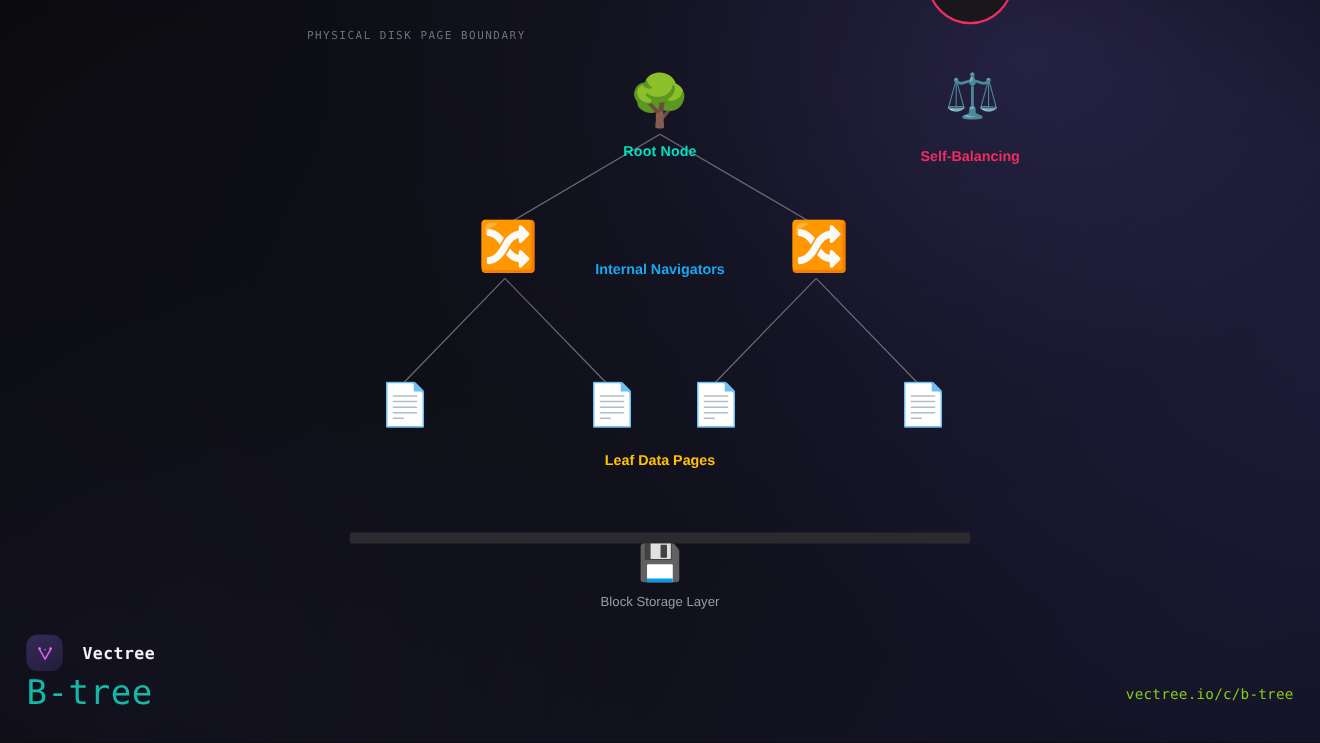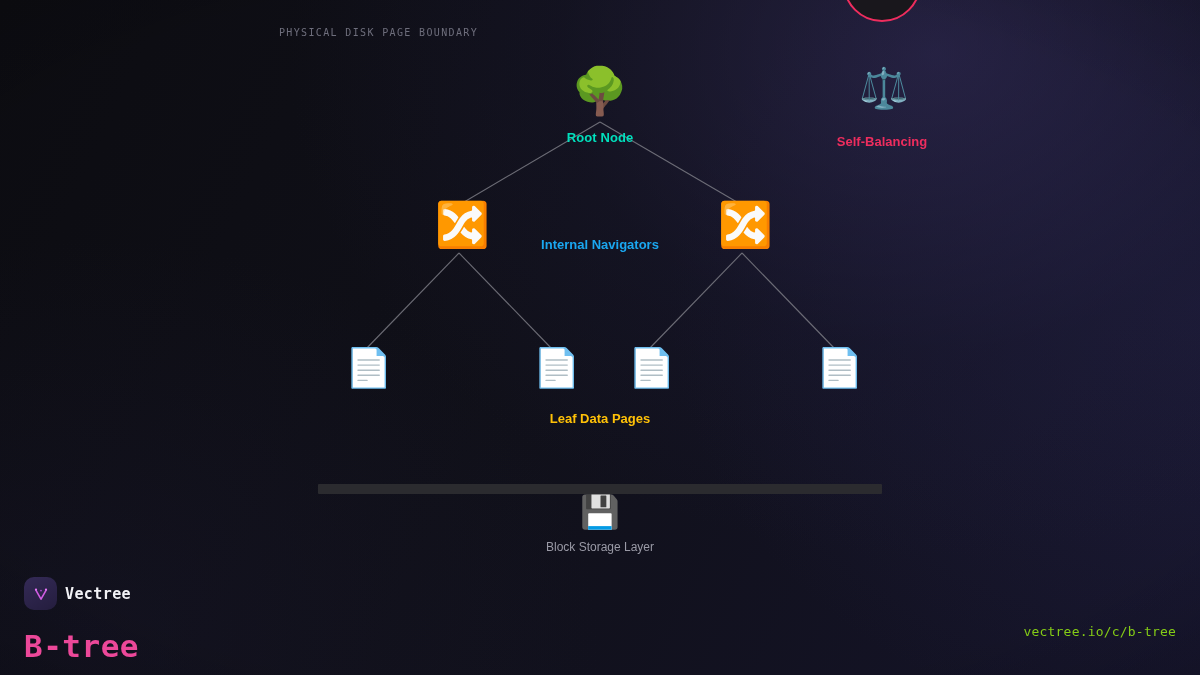--- a/index.html
+++ b/index.html
@@ -111,37 +111,37 @@
   #node-storage .glyph{ font-size:32px; font-family:"DejaVu Sans", sans-serif; line-height:1; }
   #label-storage{
     position:absolute; left:0; top:540px; width:1200px;
     text-align:center;
     font-size:12px; color:#9a9aa6; font-weight:normal;
   }
 
   
   #brand{
     position:absolute; left:24px; top:577px;
-    display:flex; align-items:center; gap:8px;
+    display:flex; align-items:center; gap:18px;
   }
   #brand-logo{
     width:33px; height:33px; border-radius:10px;
     background:linear-gradient(150deg,#342a56 0%,#241d3e 100%);
     display:flex; align-items:center; justify-content:center;
     flex:0 0 auto;
   }
   #brand-name{
     font-family:"DejaVu Sans Mono", monospace;
     font-size:15px; font-weight:bold; color:#f2f2f6;
     letter-spacing:.4px;
   }
   #page-title{
-    position:absolute; left:24px; top:628px;
-    font-family:"DejaVu Sans Mono", monospace;
-    font-size:31px; font-weight:bold; color:#ec4899;
+    position:absolute; left:24px; top:612px;
+    font-family:"DejaVu Sans Mono", monospace;
+    font-size:31px; font-weight:normal; color:#14b8a6;
     letter-spacing:.5px;
   }
   #footer-url{
     position:absolute; right:24px; top:624px;
     font-family:"DejaVu Sans Mono", monospace;
     font-size:13px; color:#84cc16;
     letter-spacing:.2px;
   }
 </style>
 </head>

